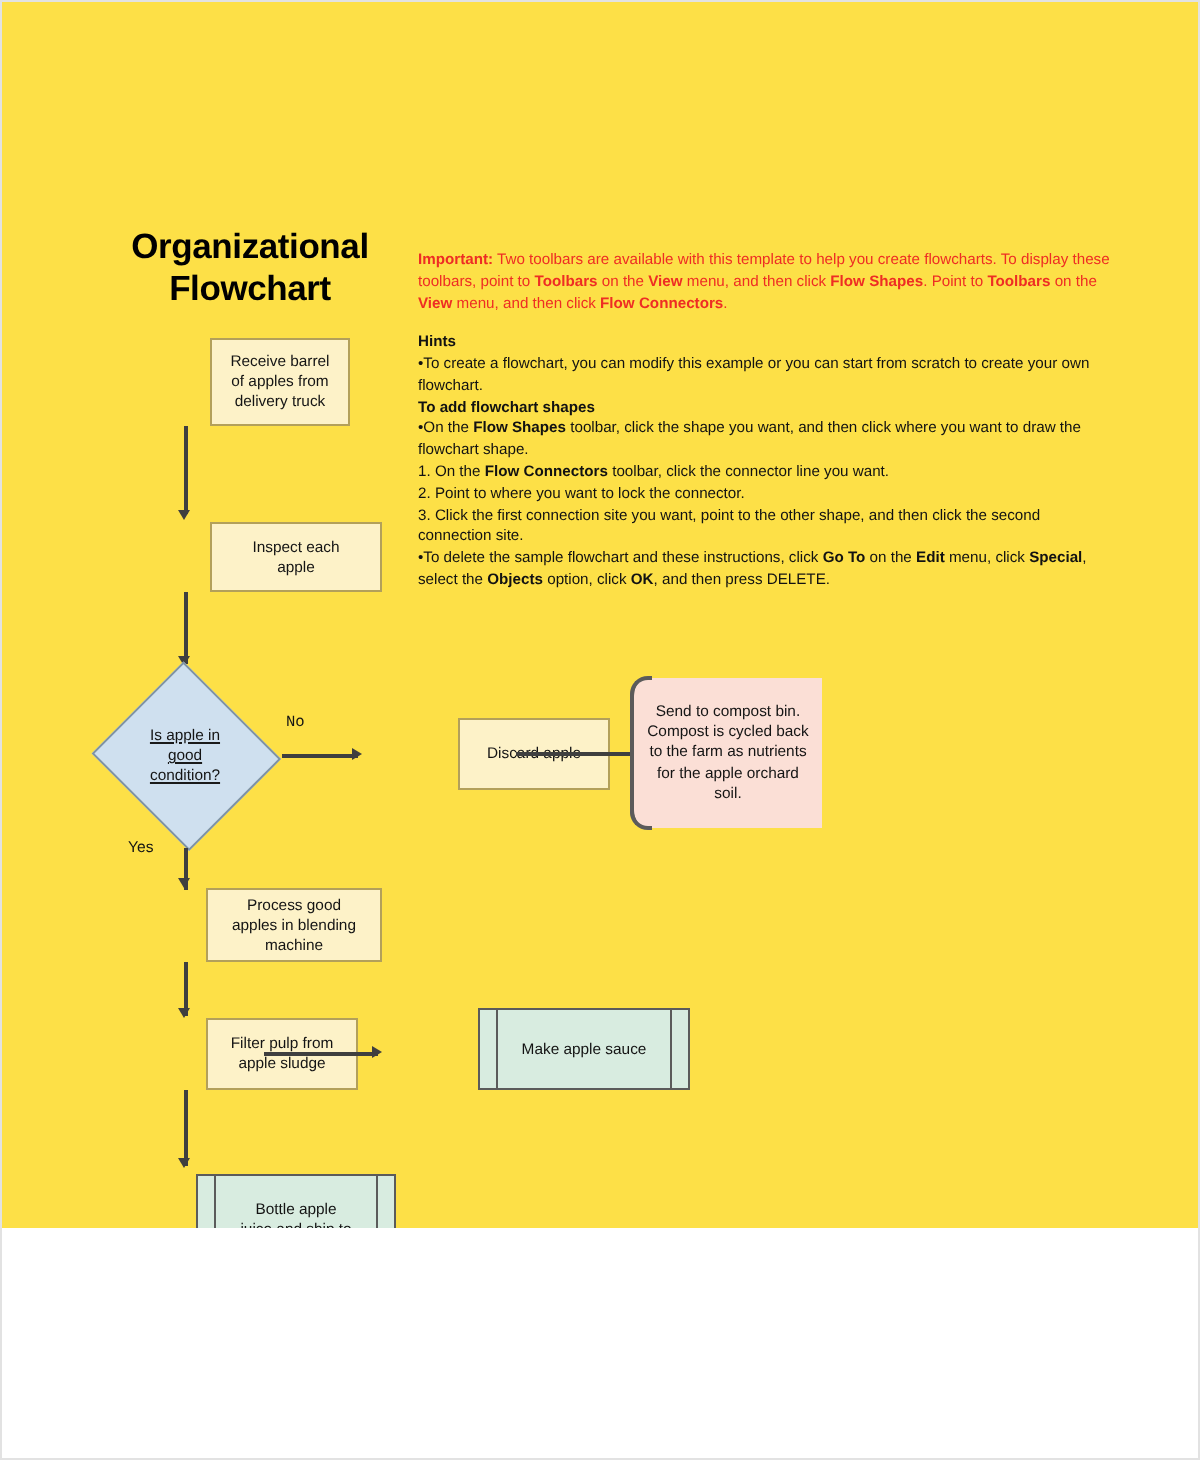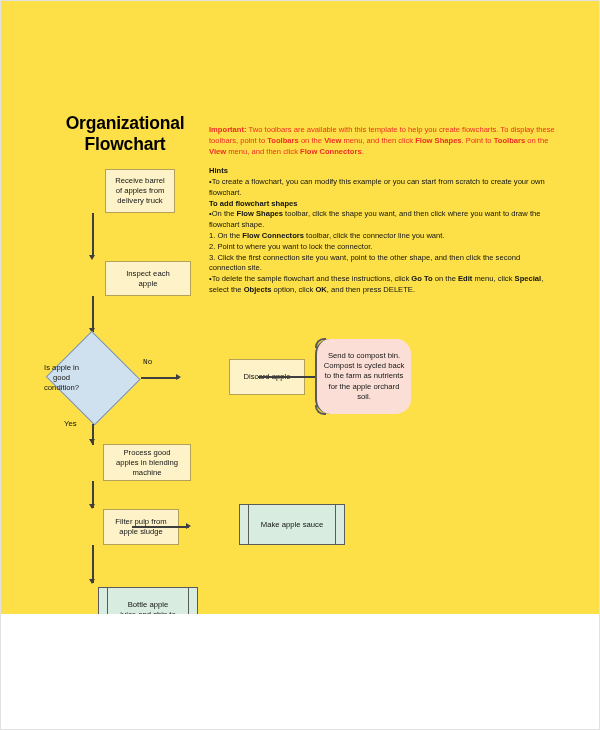--- a/index.html
+++ b/index.html
@@ -102,21 +102,22 @@
     border-left: 1px solid #5b5b5b;
   }
   .predef::before { left: 8px; }
   .predef::after  { right: 8px; }
 
   
   .decision {
     position: absolute;
     display: flex;
     align-items: center;
-    justify-content: flex-start;
+    justify-content: center;
+    text-decoration: underline;
   }
   .decision .dia {
     position: absolute;
     left: 50%;
     top: 50%;
     width: 70.7%;
     height: 70.7%;
     transform: translate(-50%, -50%) rotate(45deg);
     background: #cfe0ef;
     border: 1px solid #7f93a3;
@@ -141,21 +142,20 @@
     border-top-left-radius: 9px;
     border-bottom-left-radius: 9px;
     display: flex;
     align-items: center;
     justify-content: center;
     text-align: center;
     font-size: 7.7px;
     line-height: 1.32;
     color: #141414;
     white-space: pre-line;
-    border-radius: 15px;
   }
   .note::before,
   .note::after {
     content: "";
     position: absolute;
     left: -2px;
     width: 11px;
     height: 10px;
     box-sizing: border-box;
     border-color: #5b5b5b;

